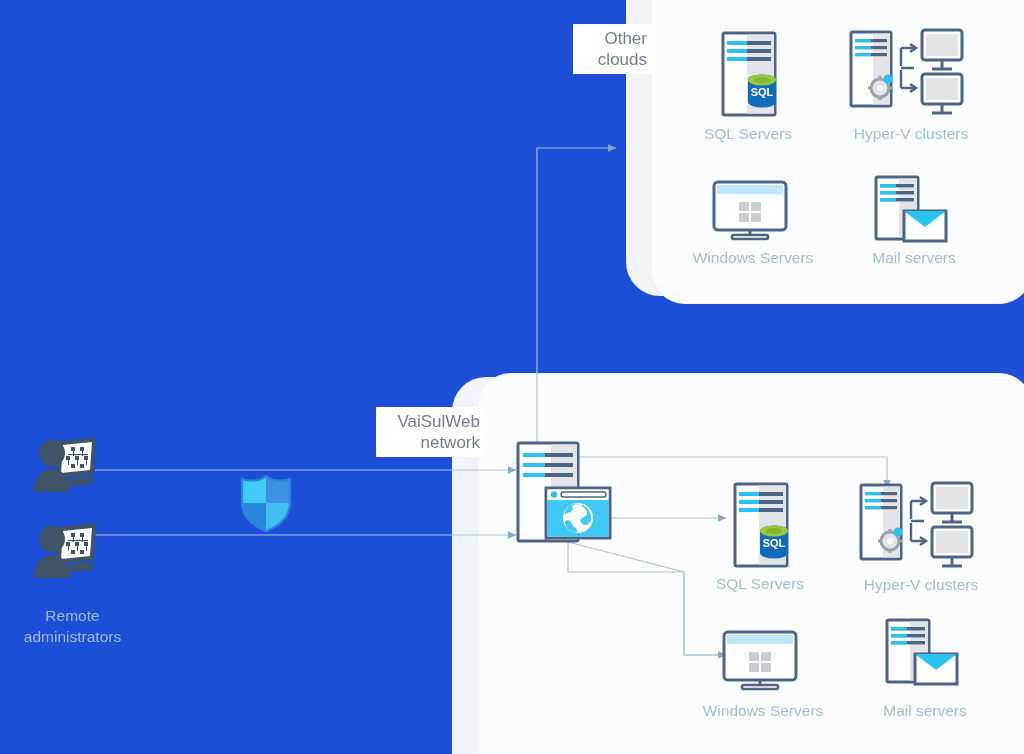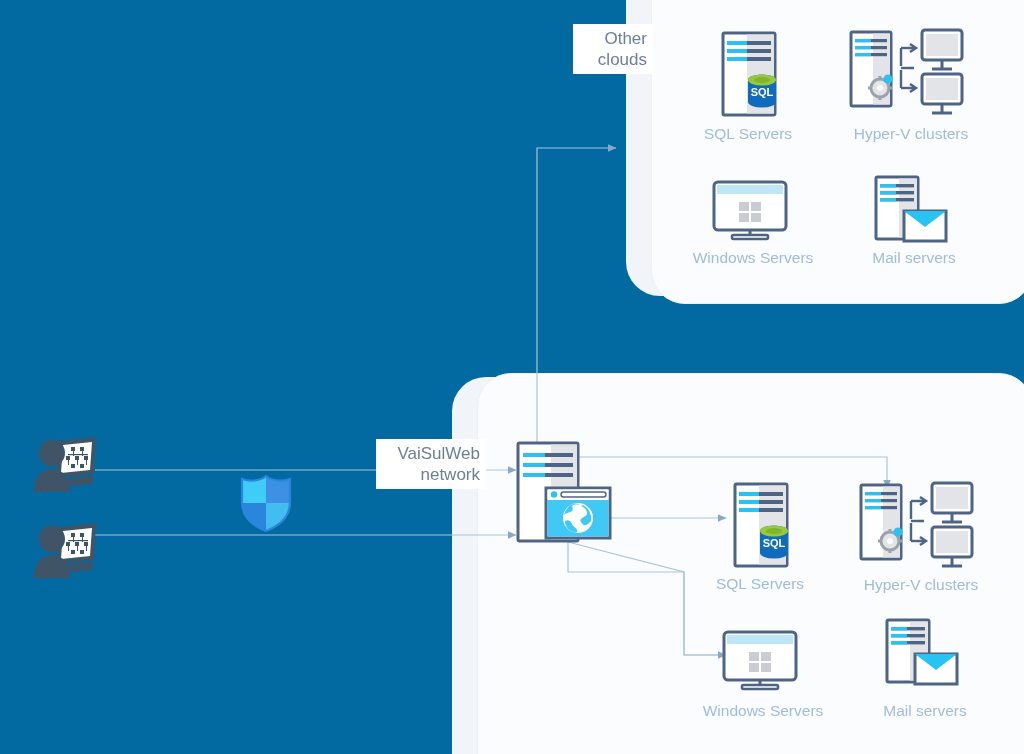--- a/index.html
+++ b/index.html
@@ -7,21 +7,21 @@
     background: #ffffff;
   }
   body {
     width: 1024px; height: 754px;
     font-family: "Liberation Sans", sans-serif;
     overflow: hidden;
   }
   #canvas {
     position: relative;
     width: 1024px; height: 754px;
-    background: #0369a1;
+    background: #1d4ed8;
   }
 
   
   .panel-shadow {
     position: absolute;
     background: #f1f4f8;
     border-radius: 34px;
   }
   .panel {
     position: absolute;
@@ -98,21 +98,21 @@
       <path d="M573,457 L887,457 L887,488" marker-end="url(#arrowD)"></path>
 
       <path d="M568,542 L684,572 L684,655 L726,655" stroke-linejoin="miter"></path>
       <path d="M568,542 L568,572 L684,572 L684,655 L726,655" marker-end="url(#arrowR)"></path>
     </g>
   </svg>
 
   <div class="zone-label" style="left:573px; top:24px; width:66px;">Other
 clouds</div>
 
-  <div class="zone-label" style="left:376px; top:407px; width:96px;margin-top:32px;">VaiSulWeb
+  <div class="zone-label" style="left:376px; top:407px; width:96px;">VaiSulWeb
 network</div>
 
   <div class="icon-abs" style="left:712px; top:30px; width:72px; height:88px;">
     <svg viewBox="0 0 72 88" width="72" height="88" xmlns="http://www.w3.org/2000/svg">
       <rect x="11" y="3" width="52" height="82" rx="1.5" fill="#ffffff" stroke="#4e6485" stroke-width="3"></rect>
       <rect x="35" y="4.5" width="27" height="79" fill="#e2e4e8"></rect>
       <rect x="15" y="11" width="44" height="4" fill="#4e6485"></rect>
       <rect x="15" y="19" width="44" height="4" fill="#4e6485"></rect>
       <rect x="15" y="27" width="44" height="4" fill="#4e6485"></rect>
       <rect x="15" y="11" width="20" height="4" fill="#28c3f3"></rect>
@@ -251,20 +251,22 @@
         <rect x="36" y="18" width="20" height="1.2"></rect>
       </g>
       <path d="M38,42 L62,40 L60,48 L36,50 z" fill="#3f5567"></path>
       <g fill="#3f5567">
         <ellipse cx="20" cy="17" rx="13" ry="13.5"></ellipse>
         <path d="M2,56 C2,41 10,33 20,33 C30,33 38,41 38,56 z"></path>
       </g>
     </svg>
   </div>
 
+  <div class="node-label" style="left:0px; top:605px; width:145px;">Remote
+administrators</div>
 
   <div class="icon-abs" style="left:239px; top:474px; width:54px; height:58px;">
     <svg viewBox="0 0 54 58" width="54" height="58" xmlns="http://www.w3.org/2000/svg">
       <defs>
         <clipPath id="shieldClip">
           <path d="M27,2 C20,8 9,7 3,5 L3,28 C3,44 14,52 27,57 C40,52 51,44 51,28 L51,5 C45,7 34,8 27,2 z"></path>
         </clipPath>
       </defs>
       <g clip-path="url(#shieldClip)">
         <rect x="0" y="0" width="27" height="29" fill="#3ecdf6"></rect>

